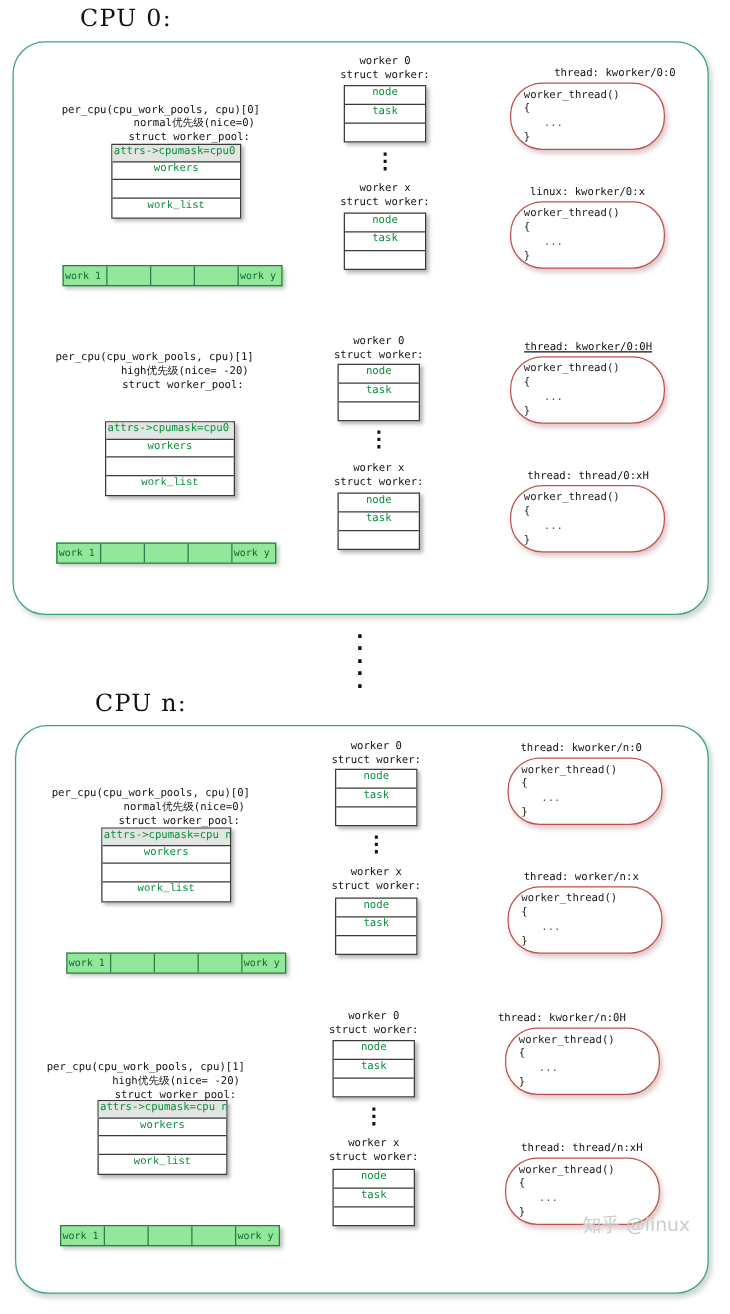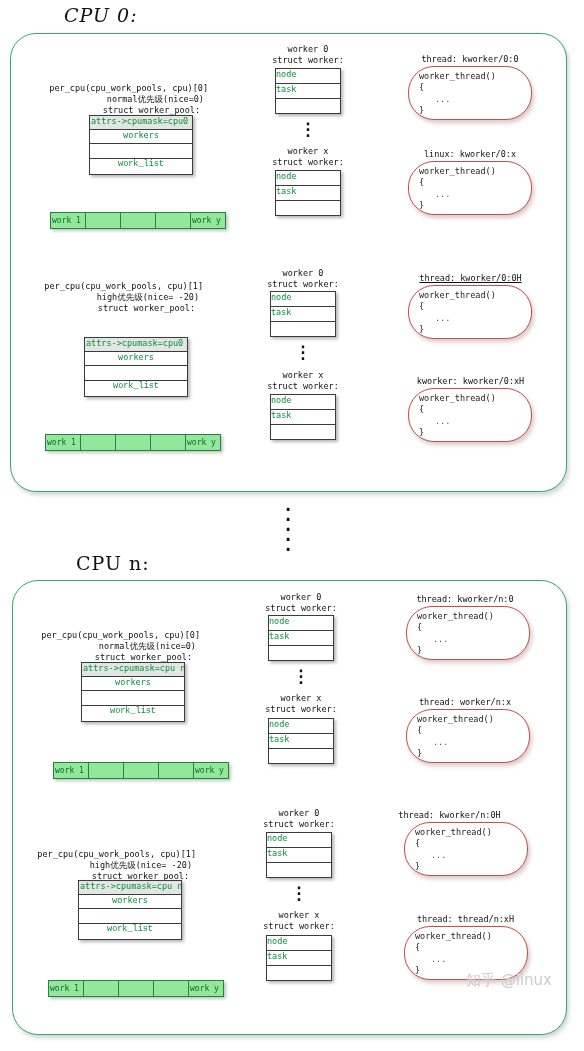--- a/index.html
+++ b/index.html
@@ -41,21 +41,21 @@
   .pool-row.shade{background:#e2e6e2;color:#0a8f3c;text-align:left;padding-left:1px;}
   .pool-row.blank{color:transparent;}
 
   
   .worker-box{
     border:1px solid #3b3b3b;background:#fff;box-sizing:border-box;
     box-shadow:2px 2px 3px rgba(90,90,90,.45);
   }
   .worker-row{
     box-sizing:border-box;border-bottom:1px solid #3b3b3b;
-    font-size:8.5px;line-height:11px;color:#0a8f3c;
+    font-size:8.5px;line-height:11px;text-align:center;color:#0a8f3c;
     white-space:nowrap;overflow:hidden;
   }
   .worker-row:last-child{border-bottom:none;}
   .worker-row.blank{color:transparent;}
 
   
   .thread-box{
     border:1.4px solid #c0504d;border-radius:26px;background:#fff;
     box-sizing:border-box;box-shadow:2px 3px 4px rgba(170,120,120,.40);text-align:right;
   }
@@ -128,21 +128,21 @@
   <line x1="133" y1="720" x2="133" y2="760" stroke="#111" stroke-width="1.4" marker-end="url(#ah)"></line>
 
   <path d="M181,878 C212,866 242,846 266,840" stroke="#111" stroke-width="1" fill="none" stroke-dasharray="2,2" marker-end="url(#ahd)"></path>
   <path d="M331,840 C350,860 350,880 334,894 C308,908 226,906 183,902" stroke="#111" stroke-width="1" fill="none" stroke-dasharray="2,2" marker-end="url(#ahd)"></path>
   <path d="M183,904 C219,924 244,938 266,944" stroke="#111" stroke-width="1" fill="none" stroke-dasharray="2,2" marker-end="url(#ahd)"></path>
   <line x1="331" y1="856" x2="402" y2="856" stroke="#111" stroke-width="1.3" marker-end="url(#ah)"></line>
   <line x1="331" y1="960" x2="402" y2="960" stroke="#111" stroke-width="1.3" marker-end="url(#ah)"></line>
   <line x1="130" y1="932" x2="130" y2="978" stroke="#111" stroke-width="1.4" marker-end="url(#ah)"></line>
 </svg>
 
-<div class="abs cpu-title" style="left:64px;top:4px;font-style:italic;">CPU 0:</div>
+<div class="abs cpu-title" style="left:64px;top:4px;">CPU 0:</div>
 <div class="abs cpu-box" style="left:10px;top:33px;width:557px;height:459px;"></div>
 
 <div class="abs lbl right" style="left:0px;top:83px;width:208px;">per_cpu(cpu_work_pools, cpu)[0]</div>
 <div class="abs lbl right" style="left:0px;top:94px;width:204px;">normal优先级(nice=0)</div>
 <div class="abs lbl right" style="left:0px;top:105px;width:200px;">struct worker_pool:</div>
 
 <div class="abs pool-box" style="left:89px;top:115px;width:104px;height:60px;">
   <div class="pool-row shade" style="height:14px;">attrs-&gt;cpumask=cpu0</div>
   <div class="pool-row" style="height:14px;">workers</div>
   <div class="pool-row blank" style="height:15px;"></div>
@@ -167,21 +167,21 @@
 <div class="abs vdots" style="left:275px;top:124px;width:66px;">⋮</div>
 
 <div class="abs lbl ctr" style="left:253px;top:146px;width:110px;">worker x</div>
 <div class="abs lbl ctr" style="left:253px;top:157px;width:110px;">struct worker:</div>
 <div class="abs worker-box" style="left:275px;top:170px;width:66px;height:46px;">
   <div class="worker-row" style="height:15px;">node</div>
   <div class="worker-row" style="height:15px;">task</div>
   <div class="worker-row blank" style="height:14px;"></div>
 </div>
 
-<div class="abs lbl ctr" style="left:405px;top:54px;width:130px;">thread: kworker/0:0</div>
+<div class="abs lbl ctr" style="left:427px;top:54px;width:130px;">thread: kworker/0:0</div>
 <div class="abs thread-box" style="left:408px;top:66px;width:124px;height:54px;">
   <div class="t1">worker_thread()</div>
   <div class="t2">{</div>
   <div class="t3">...</div>
   <div class="t4">}</div>
 </div>
 
 <div class="abs lbl ctr" style="left:405px;top:149px;width:130px;">linux: kworker/0:x</div>
 <div class="abs thread-box" style="left:408px;top:161px;width:124px;height:54px;">
   <div class="t1">worker_thread()</div>
@@ -227,21 +227,21 @@
 </div>
 
 <div class="abs lbl ctr" style="left:403px;top:273px;width:135px;text-decoration:underline;">thread: kworker/0:0H</div>
 <div class="abs thread-box" style="left:408px;top:285px;width:124px;height:54px;">
   <div class="t1">worker_thread()</div>
   <div class="t2">{</div>
   <div class="t3">...</div>
   <div class="t4">}</div>
 </div>
 
-<div class="abs lbl ctr" style="left:403px;top:376px;width:135px;">kworker: kworker/0:xH</div>
+<div class="abs lbl ctr" style="left:403px;top:376px;width:135px;">thread: thread/0:xH</div>
 <div class="abs thread-box" style="left:408px;top:388px;width:124px;height:54px;">
   <div class="t1">worker_thread()</div>
   <div class="t2">{</div>
   <div class="t3">...</div>
   <div class="t4">}</div>
 </div>
 
 <div class="abs" style="left:275px;top:500px;width:26px;text-align:center;line-height:10px;font-size:17px;font-weight:bold;color:#111;">
   <div>.</div>
   <div>.</div>

